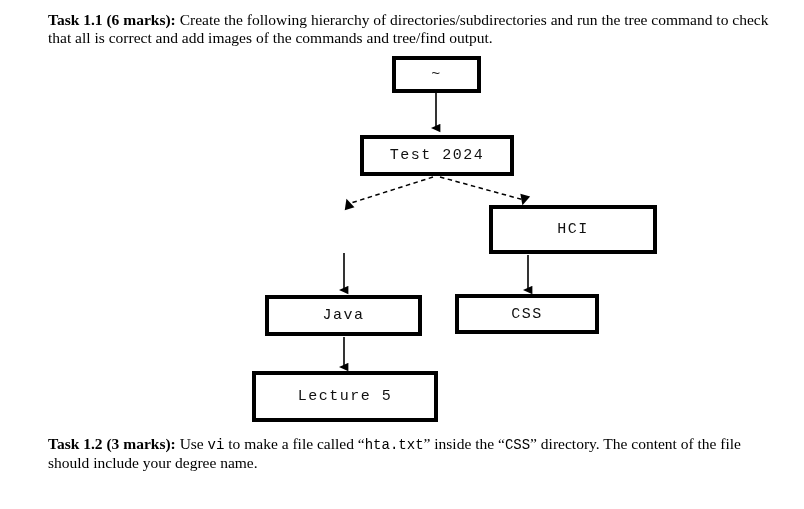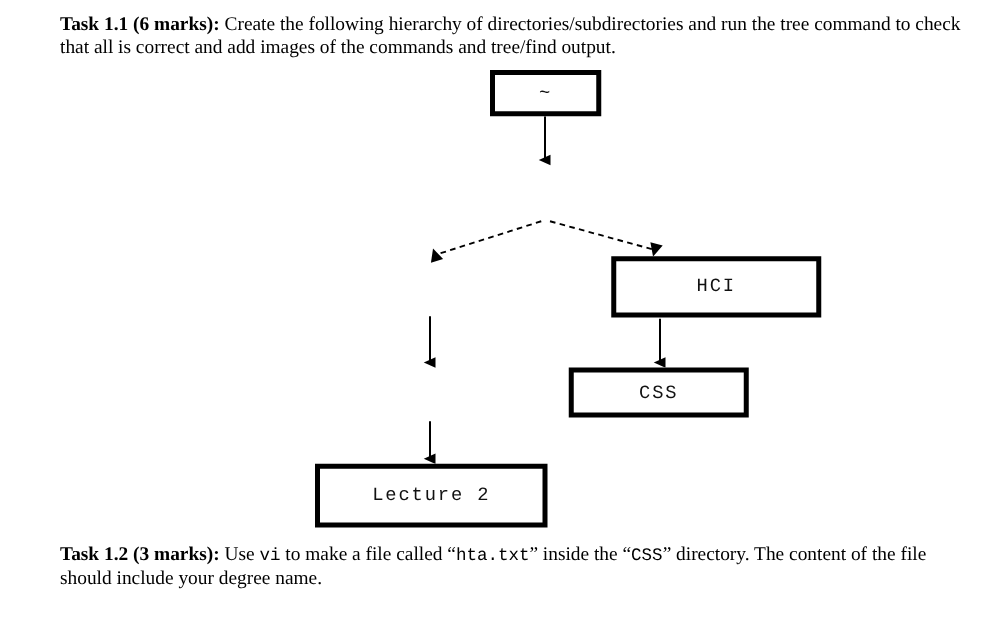--- a/index.html
+++ b/index.html
@@ -105,33 +105,39 @@
 
       <line x1="528" y1="255" x2="528" y2="290" stroke="#000000" stroke-width="1.6" marker-end="url(#arrowhead)"></line>
 
       <line x1="344" y1="337" x2="344" y2="367" stroke="#000000" stroke-width="1.6" marker-end="url(#arrowhead)"></line>
     </svg>
 
     <div class="node-box" style="left:392px; top:56px; width:89px; height:37px;">
       <span>~</span>
     </div>
 
+    <div class="node-box" style="left:360px; top:135px; width:154px; height:41px;">
+      <span>Test 2024</span>
+    </div>
 
 
     <div class="node-box" style="left:445px; top:205px; width:168px; height:49px;margin-left:44px;">
       <span>HCI</span>
     </div>
 
+    <div class="node-box" style="left:265px; top:295px; width:157px; height:41px;">
+      <span>Java</span>
+    </div>
 
     <div class="node-box" style="left:455px; top:294px; width:144px; height:40px;">
       <span>CSS</span>
     </div>
 
     <div class="node-box" style="left:252px; top:371px; width:186px; height:51px;">
-      <span>Lecture 2</span>
+      <span>Lecture 5</span>
     </div>
 
   </div>
 
   <div class="task-block" id="task-1-2">
     <span class="task-label">Task 1.2 (3 marks):</span><span> Use </span><span class="mono-inline">vi</span><span> to make a file called “</span><span class="mono-inline">hta.txt</span><span>” inside the “</span><span class="mono-inline">CSS</span><span>” directory. The content of the file should include your degree name.</span>
   </div>
 
 </div>
 

